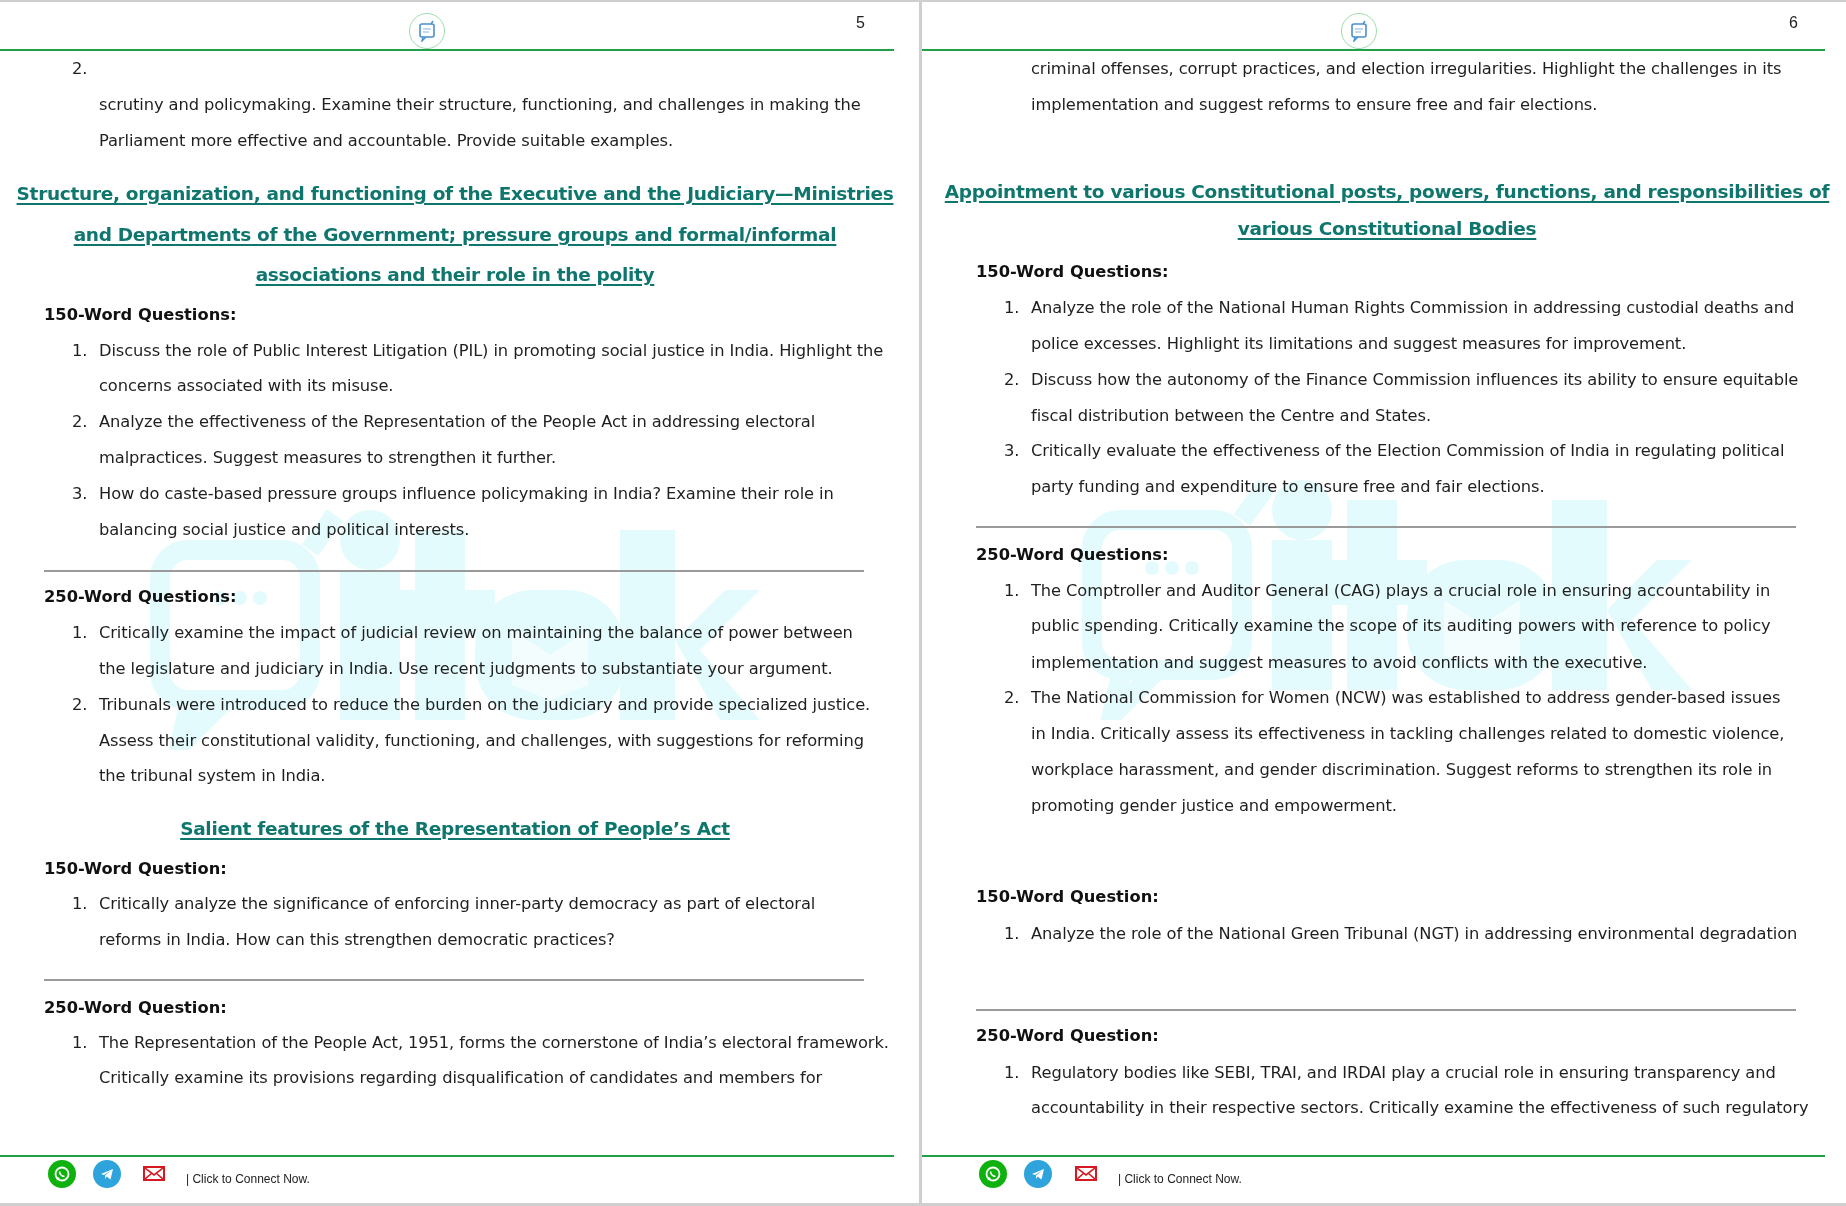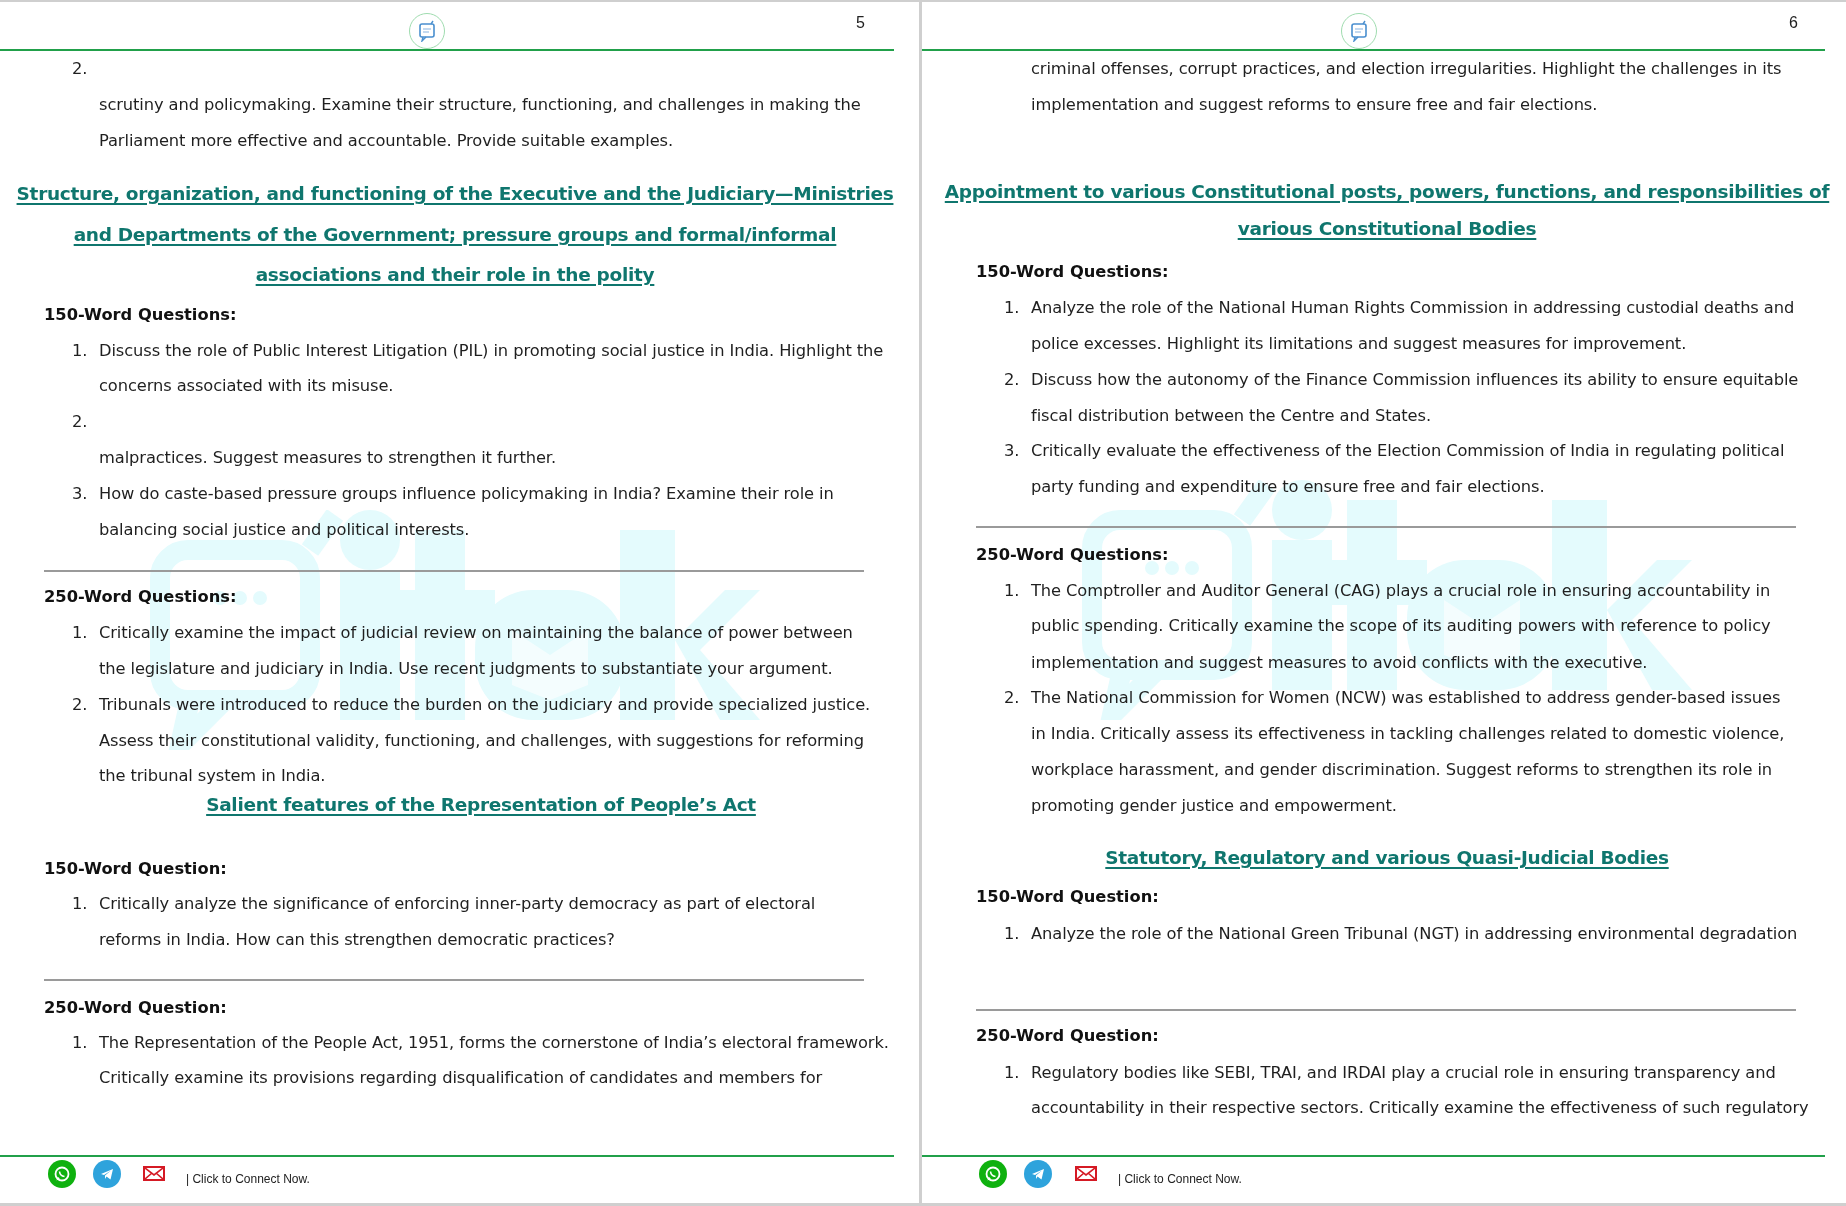--- a/index.html
+++ b/index.html
@@ -75,37 +75,38 @@
 
   <div class="heading" style="left:455px;top:183px;">Structure, organization, and functioning of the Executive and the Judiciary—Ministries</div>
   <div class="heading" style="left:455px;top:224px;">and Departments of the Government; pressure groups and formal/informal</div>
   <div class="heading" style="left:455px;top:264px;">associations and their role in the polity</div>
 
   <div class="label" style="left:44px;top:305px;">150-Word Questions:</div>
   <div class="num" style="left:72px;top:341px;">1.</div>
   <div class="txt" style="left:99px;top:341px;">Discuss the role of Public Interest Litigation (PIL) in promoting social justice in India. Highlight the</div>
   <div class="txt" style="left:99px;top:376px;">concerns associated with its misuse.</div>
   <div class="num" style="left:72px;top:412px;">2.</div>
+  <div class="txt" style="left:99px;top:412px;">Analyze the effectiveness of the Representation of the People Act in addressing electoral</div>
   <div class="txt" style="left:99px;top:448px;">malpractices. Suggest measures to strengthen it further.</div>
   <div class="num" style="left:72px;top:484px;">3.</div>
   <div class="txt" style="left:99px;top:484px;">How do caste-based pressure groups influence policymaking in India? Examine their role in</div>
   <div class="txt" style="left:99px;top:520px;">balancing social justice and political interests.</div>
 
   <div class="sep" style="left:44px;top:570px;width:820px;"></div>
 
   <div class="label" style="left:44px;top:587px;">250-Word Questions:</div>
   <div class="num" style="left:72px;top:623px;">1.</div>
   <div class="txt" style="left:99px;top:623px;">Critically examine the impact of judicial review on maintaining the balance of power between</div>
   <div class="txt" style="left:99px;top:659px;">the legislature and judiciary in India. Use recent judgments to substantiate your argument.</div>
   <div class="num" style="left:72px;top:695px;">2.</div>
   <div class="txt" style="left:99px;top:695px;">Tribunals were introduced to reduce the burden on the judiciary and provide specialized justice.</div>
   <div class="txt" style="left:99px;top:731px;">Assess their constitutional validity, functioning, and challenges, with suggestions for reforming</div>
   <div class="txt" style="left:99px;top:766px;">the tribunal system in India.</div>
 
-  <div class="heading" style="left:455px;top:794px;margin-left:26px;">Salient features of the Representation of People’s Act</div>
+  <div class="heading" style="left:455px;top:818px;">Salient features of the Representation of People’s Act</div>
 
   <div class="label" style="left:44px;top:859px;">150-Word Question:</div>
   <div class="num" style="left:72px;top:894px;">1.</div>
   <div class="txt" style="left:99px;top:894px;">Critically analyze the significance of enforcing inner-party democracy as part of electoral</div>
   <div class="txt" style="left:99px;top:930px;">reforms in India. How can this strengthen democratic practices?</div>
 
   <div class="sep" style="left:44px;top:979px;width:820px;"></div>
 
   <div class="label" style="left:44px;top:998px;">250-Word Question:</div>
   <div class="num" style="left:72px;top:1033px;">1.</div>
@@ -190,21 +191,20 @@
   <div class="num" style="left:82px;top:581px;">1.</div>
   <div class="txt" style="left:109px;top:581px;">The Comptroller and Auditor General (CAG) plays a crucial role in ensuring accountability in</div>
   <div class="txt" style="left:109px;top:616px;">public spending. Critically examine the scope of its auditing powers with reference to policy</div>
   <div class="txt" style="left:109px;top:653px;">implementation and suggest measures to avoid conflicts with the executive.</div>
   <div class="num" style="left:82px;top:688px;">2.</div>
   <div class="txt" style="left:109px;top:688px;">The National Commission for Women (NCW) was established to address gender-based issues</div>
   <div class="txt" style="left:109px;top:724px;">in India. Critically assess its effectiveness in tackling challenges related to domestic violence,</div>
   <div class="txt" style="left:109px;top:760px;">workplace harassment, and gender discrimination. Suggest reforms to strengthen its role in</div>
   <div class="txt" style="left:109px;top:796px;">promoting gender justice and empowerment.</div>
 
-  <div class="heading" style="left:465px;top:847px;">Statutory, Regulatory and various Quasi-Judicial Bodies</div>
 
   <div class="label" style="left:54px;top:887px;">150-Word Question:</div>
   <div class="num" style="left:82px;top:924px;">1.</div>
   <div class="txt" style="left:109px;top:924px;">Analyze the role of the National Green Tribunal (NGT) in addressing environmental degradation</div>
 
   <div class="sep" style="left:54px;top:1009px;width:820px;"></div>
 
   <div class="label" style="left:54px;top:1026px;">250-Word Question:</div>
   <div class="num" style="left:82px;top:1063px;">1.</div>
   <div class="txt" style="left:109px;top:1063px;">Regulatory bodies like SEBI, TRAI, and IRDAI play a crucial role in ensuring transparency and</div>

